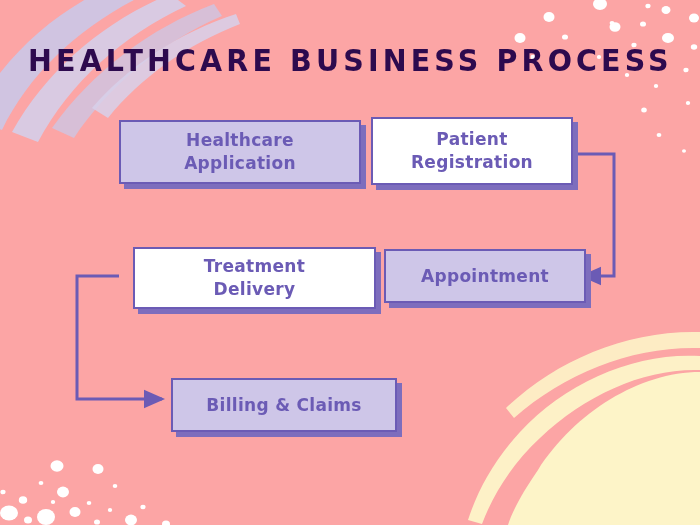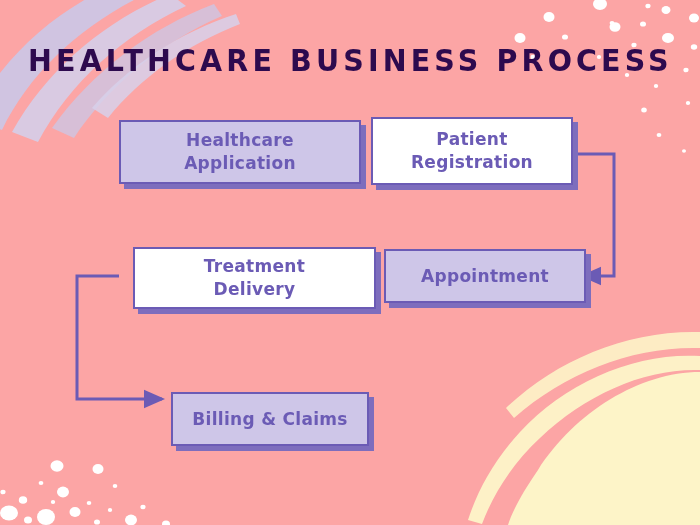--- a/index.html
+++ b/index.html
@@ -71,21 +71,21 @@
     padding: 0 8px;
     white-space: pre-line;
   }
   .fill-lavender { background: #cec6e8; }
   .fill-white    { background: #ffffff; }
 
   #node-healthcare-application { left: 119px; top: 120px; width: 242px; height: 64px; }
   #node-patient-registration   { left: 371px; top: 117px; width: 202px; height: 68px; }
   #node-treatment-delivery     { left: 127px; top: 247px; width: 243px; height: 62px; margin-left: 6px; }
   #node-appointment            { left: 384px; top: 249px; width: 202px; height: 54px; }
-  #node-billing-claims         { left: 171px; top: 392px; width: 198px; height: 54px; }
+  #node-billing-claims         { left: 171px; top: 378px; width: 226px; height: 54px; }
 </style>
 </head>
 <body>
 
 <div id="canvas">
 
   <svg id="decor-layer" viewBox="0 0 700 525" xmlns="http://www.w3.org/2000/svg">
 
     <g>
       <path d="M -30 118 C 5 55, 55 10, 120 -18 L 150 -8 C 82 24, 30 72, 2 130 Z" fill="#cdc5e4" opacity="0.95"></path>

